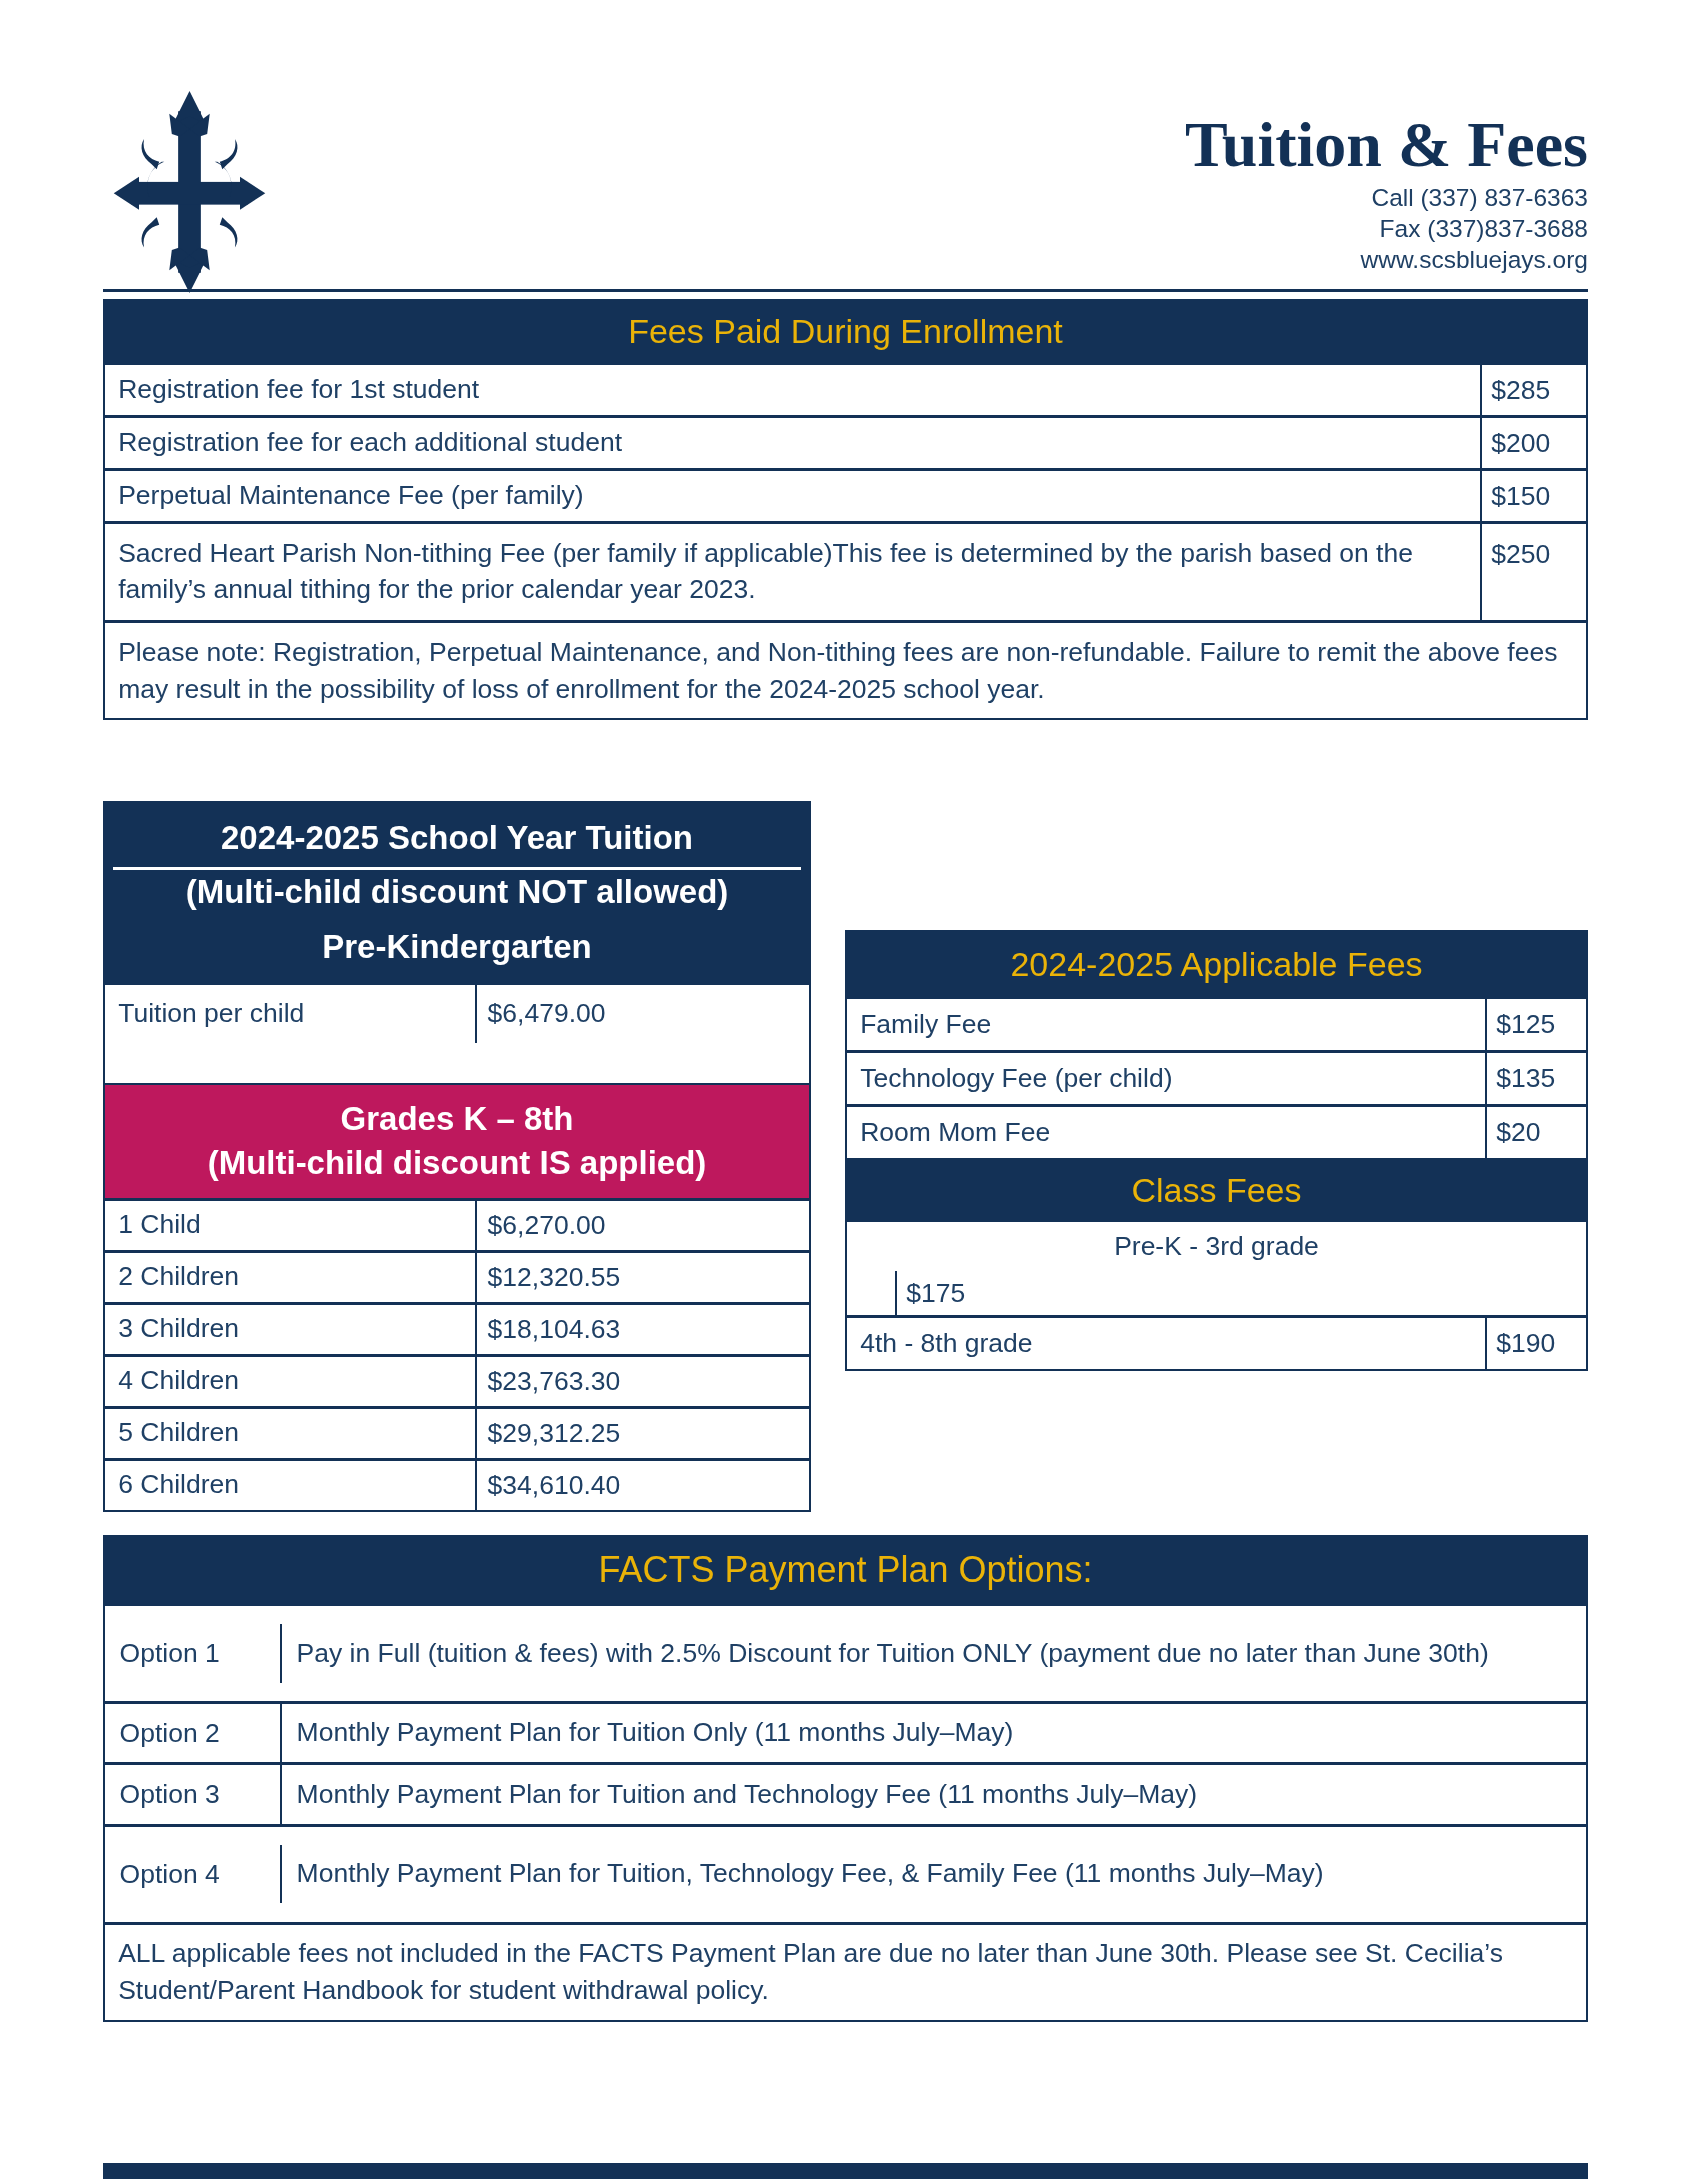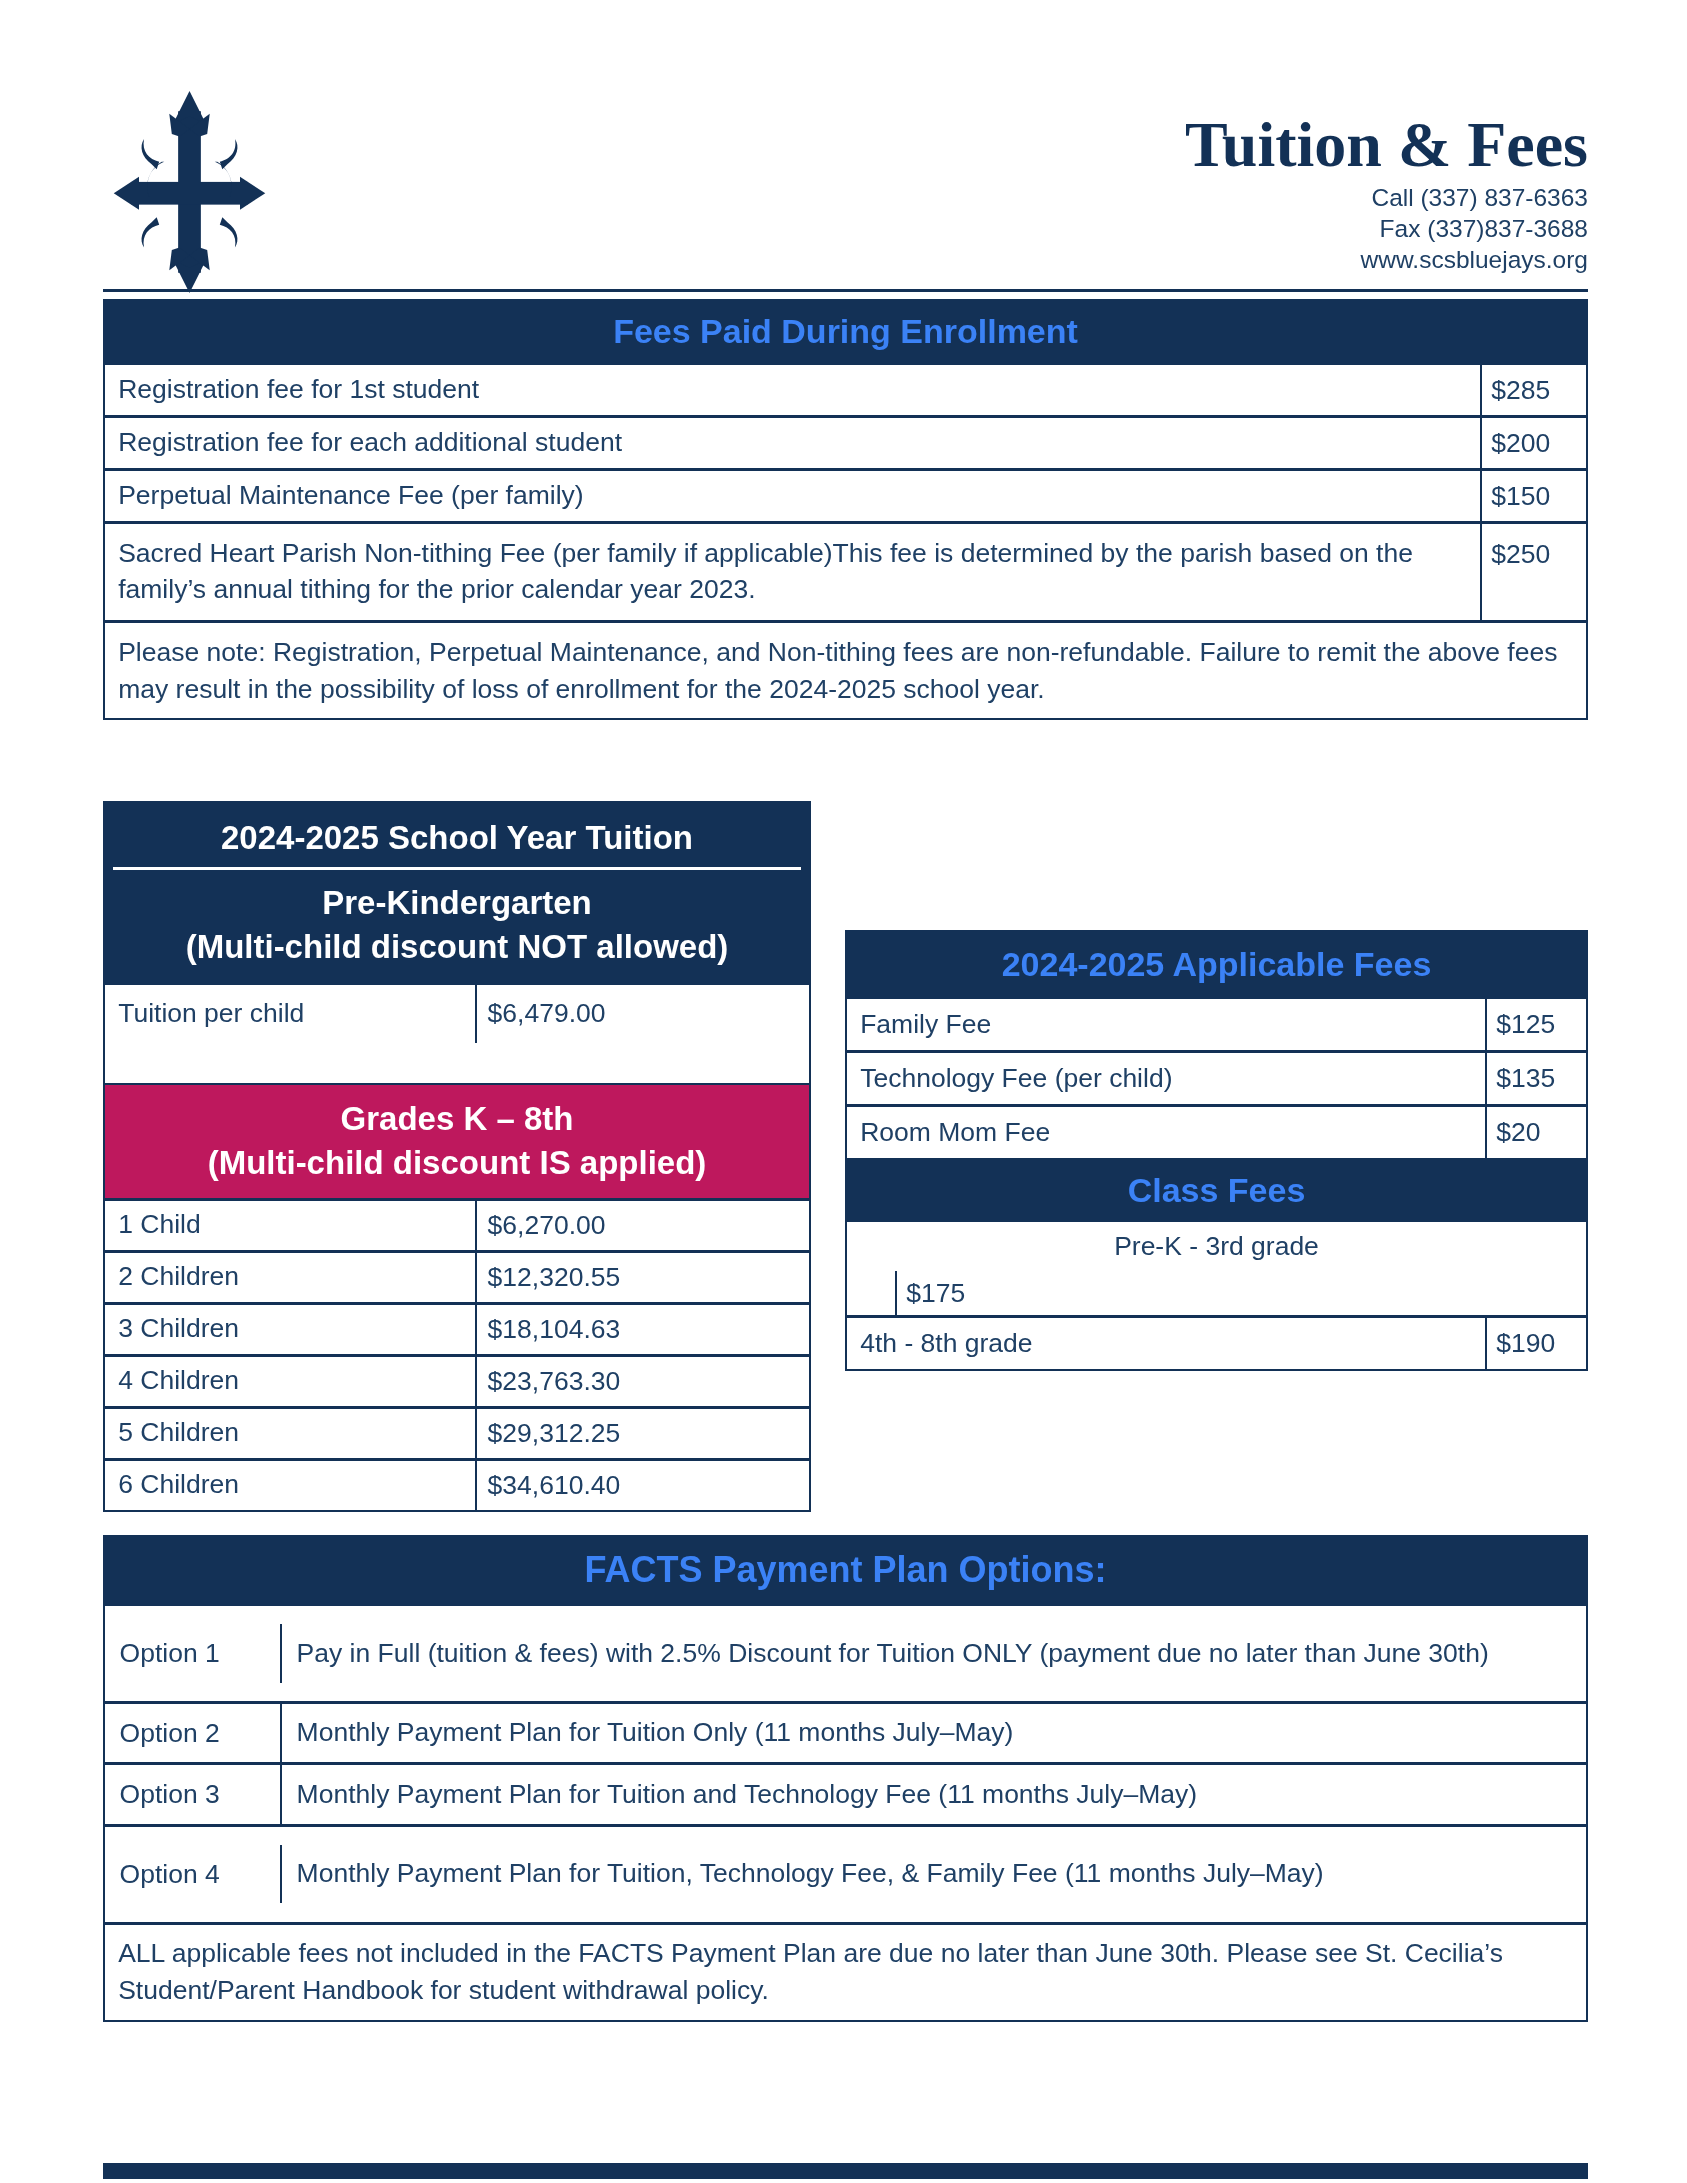--- a/index.html
+++ b/index.html
@@ -17,21 +17,21 @@
   .school-name { position:absolute; left:301px; top:177px; color:#133156; }
   .school-name .line1 { font-size:64px; font-weight:bold; letter-spacing:2.6px; line-height:1; }
   .school-name .line2 { font-size:49px; font-weight:bold; letter-spacing:13.2px; line-height:1; margin-top:18.5px; }
   .header-right { position:absolute; right:99px; top:111px; text-align:right; color:#133156; }
   .doc-title { font-size:64px; font-weight:bold; line-height:1.05; }
   .contact { font-size:24.5px; line-height:31px; margin-top:4px; color:#1f4065; }
   .header-rule { position:absolute; left:103px; top:289px; width:1485px; height:3.3px; background:#133156; }
 
   
   .tbl { position:absolute; border:2.6px solid #133156; background:#fff; }
-  .tbl-bar { background:#133156; color:#3b82f6; font-weight:bold; text-align:center;
+  .tbl-bar { background:#133156; color:#eab308; font-weight:normal; text-align:center;
              display:flex; align-items:center; justify-content:center; }
   .row { display:flex; align-items:center; border-top:3.3px solid #133156; font-size:26.5px; }
   .row:first-child { border-top:none; }
   .cell-label { flex:1; padding:6.6px 13.2px; line-height:1.35; }
   .cell-amount { width:106px; border-left:2.6px solid #133156; padding:6.6px 9.3px;
                  align-self:stretch; display:flex; align-items:center; }
   .note-cell { border-top:3.3px solid #133156; padding:10.6px 13.2px; font-size:26.5px; line-height:1.4; }
 
   
   .enrollment { left:103px; top:299px; width:1485px; }
@@ -129,22 +129,22 @@
       <div class="cell-label">Sacred Heart Parish Non-tithing Fee (per family if applicable)This fee is determined by the parish based on the family’s annual tithing for the prior calendar year 2023.</div>
       <div class="cell-amount" style="align-items:flex-start; padding-top:14.6px;">$250</div>
     </div>
     <div class="note-cell">Please note: Registration, Perpetual Maintenance, and Non-tithing fees are non-refundable. Failure to remit the above fees may result in the possibility of loss of enrollment for the 2024-2025 school year.</div>
   </div>
 
   <div class="tbl tuition">
     <div class="tuition-head">
       <div class="tuition-title">2024-2025 School Year Tuition</div>
       <div class="white-rule"></div>
+      <div class="sub-head-line">(Multi-child discount NOT allowed)</div>
       <div class="sub-head-line sub1">Pre-Kindergarten</div>
-      <div class="sub-head-line">(Multi-child discount NOT allowed)</div>
     </div>
     <div class="row r-prek">
       <div class="cell-label">Tuition per child</div>
       <div class="cell-val">$6,479.00</div>
     </div>
     <div class="k8-head">
       <div class="sub-head-line">Grades K – 8th</div>
       <div class="sub-head-line">(Multi-child discount IS applied)</div>
     </div>
     <div class="row r-k8">

